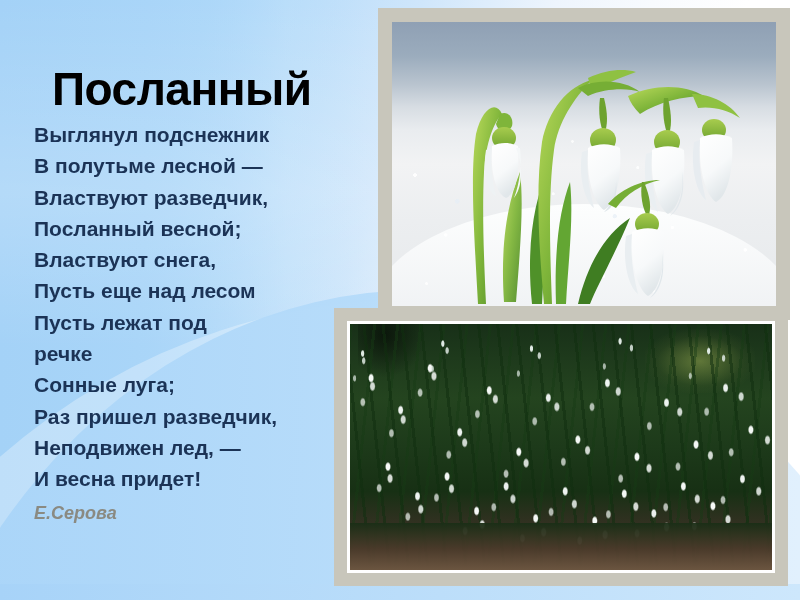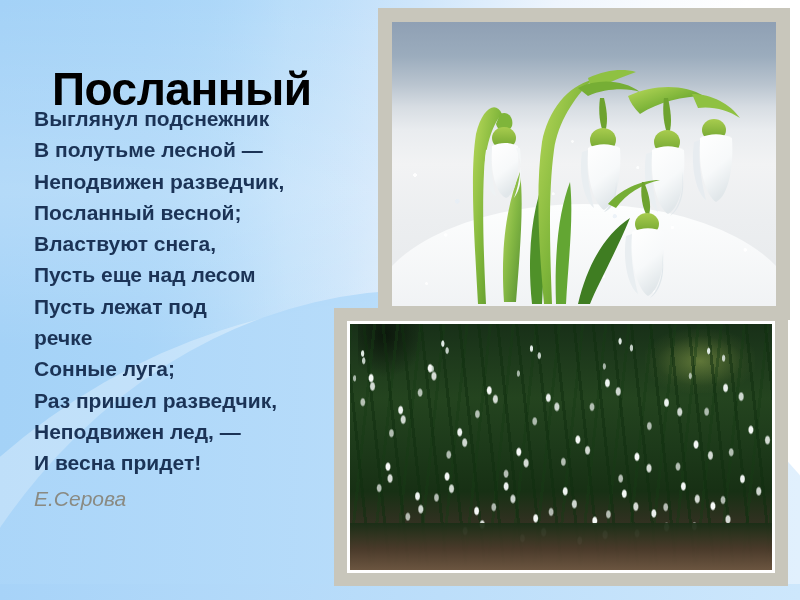--- a/index.html
+++ b/index.html
@@ -85,36 +85,36 @@
     letter-spacing: -0.5px;
     white-space: nowrap;
     line-height: 1;
     z-index: 5;
   }
 
   
   .poem {
     position: absolute;
     left: 34px;
-    top: 103px;
+    top: 119px;
     width: 340px;
     z-index: 5;
   }
   .poem-line {
     font-size: 21px;
     font-weight: bold;
     color: #1b3356;
     line-height: 31.3px;
     white-space: nowrap;
   }
   .author {
     margin-top: 8px;
-    font-size: 21px;
+    font-size: 18px;
     font-style: italic;
-    font-weight: normal;
+    font-weight: bold;
     color: #8a8a82;
     white-space: nowrap;
   }
 
   
   .frame {
     position: absolute;
     background: #c8c6bb;
     z-index: 6;
   }
@@ -301,21 +301,21 @@
   <div class="bg-top-wash"></div>
   <div class="bg-swoosh2"></div>
   <div class="bg-swoosh"></div>
   <div class="bg-bottom-strip"></div>
 
   <div class="title">Посланный</div>
 
   <div class="poem">
     <div class="poem-line">Выглянул подснежник</div>
     <div class="poem-line">В полутьме лесной —</div>
-    <div class="poem-line">Неподвижен разведчик,</div>
+    <div class="poem-line">Властвуют разведчик,</div>
     <div class="poem-line">Посланный весной;</div>
     <div class="poem-line">Властвуют снега,</div>
     <div class="poem-line">Пусть еще над лесом</div>
     <div class="poem-line">Пусть лежат под</div>
     <div class="poem-line">речке</div>
     <div class="poem-line">Сонные луга;</div>
     <div class="poem-line">Раз пришел разведчик,</div>
     <div class="poem-line">Неподвижен лед, —</div>
     <div class="poem-line">И весна придет!</div>
     <div class="author">Е.Серова</div>

